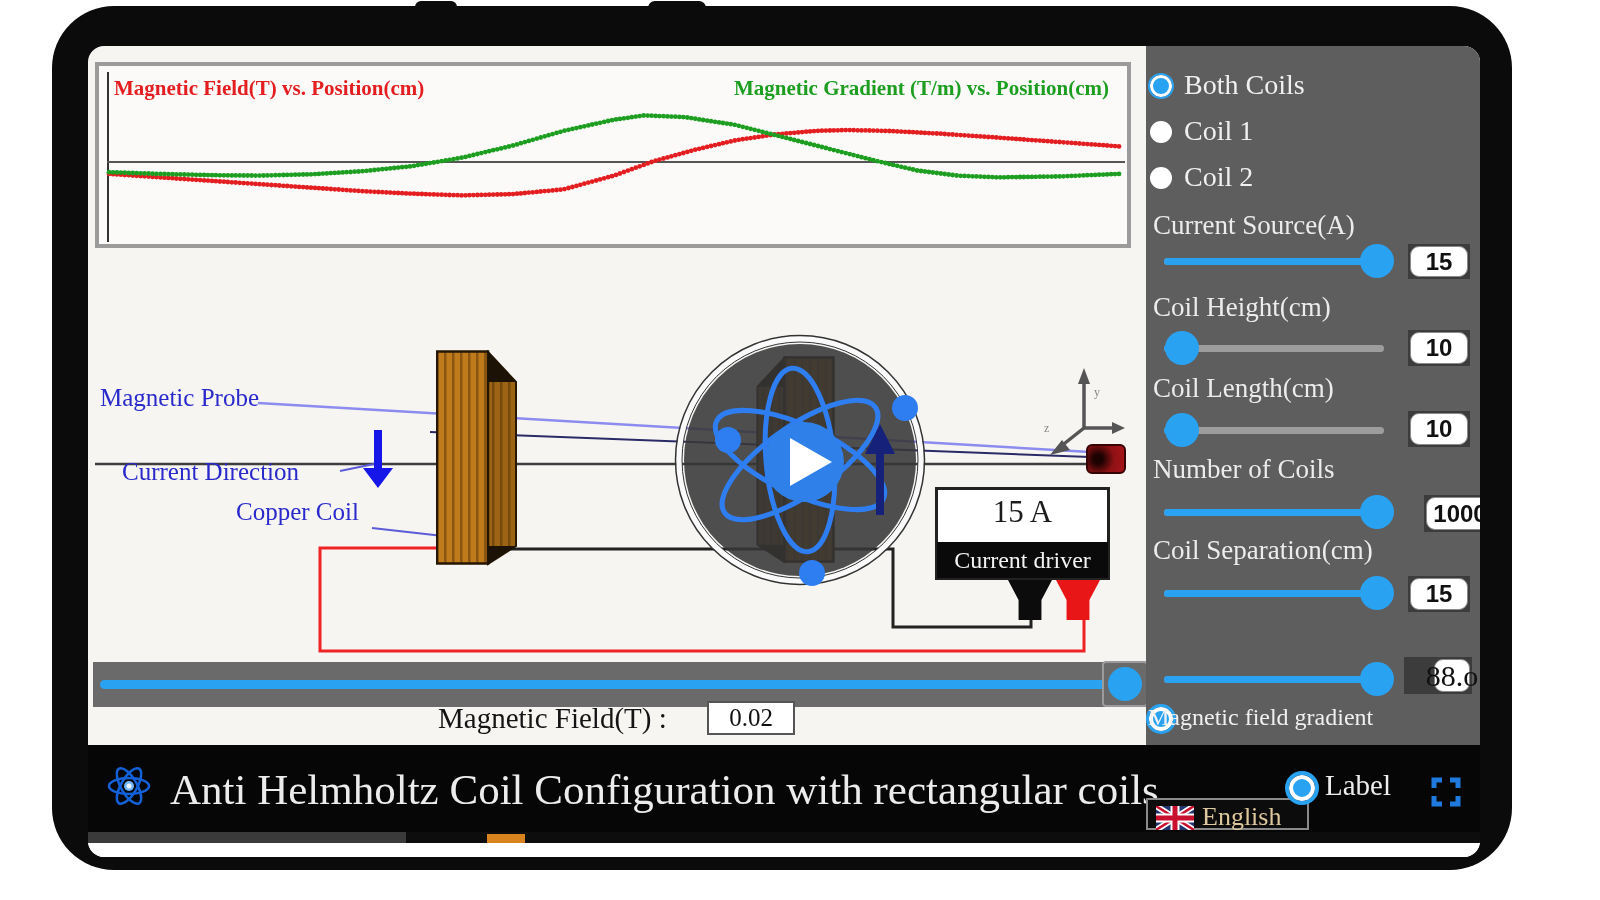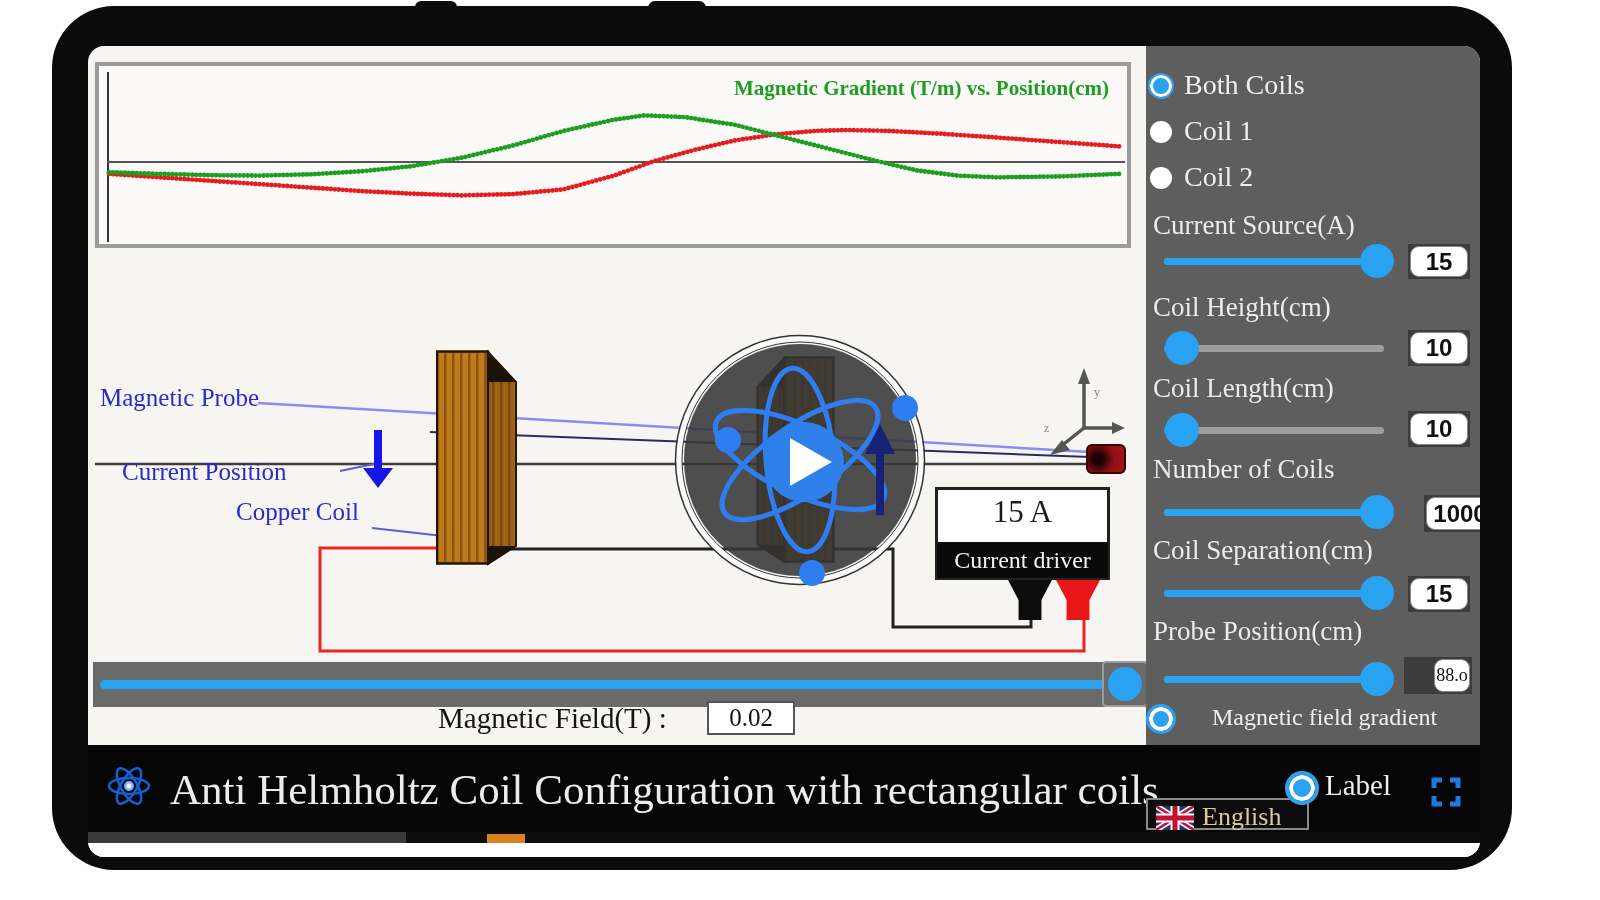--- a/index.html
+++ b/index.html
@@ -22,21 +22,21 @@
   .radio.sel{background:#2aa2f2;border:3px solid #fff;outline:2px solid #2aa2f2;}
   .radio-label{color:#f0f0f0;font-size:28px;}
   .ctl-label{color:#ececec;font-size:27px;white-space:nowrap;}
   .ptrack{left:1164px;width:220px;height:7px;border-radius:4px;background:#9d9d9d;}
   .pfill{position:absolute;left:0;top:0;height:7px;border-radius:4px;background:#2aa2f2;}
   .pthumb{position:absolute;top:-14px;width:34px;height:34px;border-radius:50%;background:#2aa2f2;}
   .vwrap{background:#3c3c3c;}
   .vbox{position:absolute;left:2px;top:2px;right:2px;bottom:2px;background:#fff;
         border:1px solid #8a8a8a;border-radius:9px;display:flex;align-items:center;justify-content:center;
         font-family:"Liberation Sans","DejaVu Sans",sans-serif;font-weight:bold;font-size:24px;color:#111;}
-  .vbox.serif{font-family:"Liberation Serif","DejaVu Serif",serif;font-weight:normal;font-size:18px;margin-left:28px;}
+  .vbox.serif{font-family:"Liberation Serif","DejaVu Serif",serif;font-weight:normal;font-size:30px;margin-left:28px;}
   
   .simlabel{color:#2a2acc;font-size:25px;white-space:nowrap;}
   .driver-box{left:935px;top:487px;width:175px;height:93px;background:#fff;border:3px solid #222;box-sizing:border-box;}
   .driver-current{width:100%;text-align:center;font-size:31px;color:#1c1c1c;margin-top:4px;}
   .driver-name{position:absolute;left:-1px;bottom:-1px;width:171px;height:36px;background:#0a0a0a;color:#f3f3f3;
                font-size:24px;display:flex;align-items:center;justify-content:center;}
   .terminal{width:44px;height:40px;clip-path:polygon(0 0,100% 0,76% 50%,76% 100%,24% 100%,24% 50%);}
   .probe-tip{left:1086px;top:444px;width:40px;height:30px;border-radius:6px;border:2px solid #360404;
              background:radial-gradient(circle at 28% 50%, #1d0202 16%, #8e1114 55%, #a31318 90%);box-sizing:border-box;}
   .bottom-slider-bar{left:93px;top:662px;width:1053px;height:45px;background:#6a6a6a;}
@@ -581,35 +581,36 @@
           <circle cx="982.3" cy="103.2" r="2.4" fill="#1d9e21"></circle>
           <circle cx="986.3" cy="103.1" r="2.4" fill="#1d9e21"></circle>
           <circle cx="990.2" cy="102.9" r="2.4" fill="#1d9e21"></circle>
           <circle cx="994.2" cy="102.7" r="2.4" fill="#1d9e21"></circle>
           <circle cx="998.2" cy="102.6" r="2.4" fill="#1d9e21"></circle>
           <circle cx="1002.1" cy="102.4" r="2.4" fill="#1d9e21"></circle>
           <circle cx="1006.1" cy="102.2" r="2.4" fill="#1d9e21"></circle>
           <circle cx="1010.0" cy="102.1" r="2.4" fill="#1d9e21"></circle>
           <circle cx="1014.0" cy="101.9" r="2.4" fill="#1d9e21"></circle>
         </svg>
+      <div class="abs chart-title" style="left:15px;top:10px;color:#e41e20;">Magnetic Field(T) vs. Position(cm)</div>
       <div class="abs chart-title" style="left:560px;top:10px;width:450px;text-align:right;color:#1d9e21;">Magnetic Gradient (T/m) vs. Position(cm)</div>
     </div>
 
     <svg class="abs" style="left:0;top:0;pointer-events:none;" width="1600" height="900">
       <line x1="258" y1="403" x2="1090" y2="452" stroke="#8c8cf0" stroke-width="2.5"></line>
       <line x1="430" y1="432" x2="1090" y2="457" stroke="#2a2a66" stroke-width="2"></line>
       <line x1="95" y1="464" x2="1087" y2="464" stroke="#3d3d3d" stroke-width="2.5"></line>
       <line x1="340" y1="471" x2="374" y2="464" stroke="#5c5cd8" stroke-width="2"></line>
       <line x1="372" y1="528" x2="452" y2="537" stroke="#5c5cd8" stroke-width="2"></line>
       <polyline points="490,549 893,549 893,627 1031,627 1031,616" fill="none" stroke="#222" stroke-width="3"></polyline>
       <polyline points="443,548 320,548 320,651 1084,651 1084,612" fill="none" stroke="#ee2424" stroke-width="3"></polyline>
     </svg>
 
     <div class="abs simlabel" style="left:100px;top:384px;">Magnetic Probe</div>
-    <div class="abs simlabel" style="left:122px;top:458px;">Current Position</div>
+    <div class="abs simlabel" style="left:122px;top:458px;">Current Direction</div>
     <div class="abs simlabel" style="left:236px;top:498px;">Copper Coil</div>
     <div class="abs" style="left:374px;top:430px;width:8px;height:40px;background:#1616e8;"></div>
     <div class="abs" style="left:363px;top:468px;width:0;height:0;border-left:15px solid transparent;border-right:15px solid transparent;border-top:20px solid #1616e8;"></div>
 
     <svg class="abs" style="left:436px;top:350px;" width="84" height="216" viewBox="0 0 84 216">
       <defs>
         <pattern id="cbars" width="8" height="12" patternUnits="userSpaceOnUse">
           <rect width="8" height="12" fill="#bf7a1c"></rect>
           <rect width="2.5" height="12" fill="#8a5612"></rect>
         </pattern>
@@ -726,31 +727,30 @@
 
     <div class="abs ctl-label" style="left:1153px;top:535px;">Coil Separation(cm)</div>
     <div class="abs ptrack pslider" style="top:590px;">
       <div class="pfill" style="width: 213.4px;"></div>
         <div class="pthumb" style="left: 196.4px;"></div>
     </div>
     <div class="abs vwrap" style="left:1408px;top:576px;width:62px;height:36px;">
       <div class="vbox">15</div>
     </div>
 
-    <div class="abs ctl-label" style="left:1153px;top:616px;">Probe Position(cm)</div>
     <div class="abs ptrack pslider" style="top:676px;">
       <div class="pfill" style="width: 213.4px;"></div>
         <div class="pthumb" style="left: 196.4px;"></div>
     </div>
     <div class="abs vwrap" style="left:1404px;top:657px;width:68px;height:37px;">
       <div class="vbox serif">88.o</div>
     </div>
 
     <div class="abs grad-radio" style="left:1149px;top:707px;"></div>
-    <div class="abs grad-label" style="left:1212px;top:704px;">Magnetic field gradient</div>
+    <div class="abs grad-label" style="left:1148px;top:704px;">Magnetic field gradient</div>
 
     <div class="abs bottombar"></div>
     <svg class="abs" style="left:106px;top:762px;" width="46" height="48" viewBox="0 0 46 48">
       <ellipse cx="23" cy="24" rx="20" ry="8" fill="none" stroke="#1361d8" stroke-width="2.5" transform="rotate(0 23 24)"></ellipse>
       <ellipse cx="23" cy="24" rx="20" ry="8" fill="none" stroke="#1361d8" stroke-width="2.5" transform="rotate(60 23 24)"></ellipse>
       <ellipse cx="23" cy="24" rx="20" ry="8" fill="none" stroke="#1361d8" stroke-width="2.5" transform="rotate(120 23 24)"></ellipse>
       <circle cx="23" cy="24" r="5" fill="#6fb6ff"></circle>
       <circle cx="23" cy="24" r="2.5" fill="#eaf4ff"></circle>
     </svg>
     <div class="abs app-title" style="left:170px;top:765px;">Anti Helmholtz Coil Configuration with rectangular coils</div>

